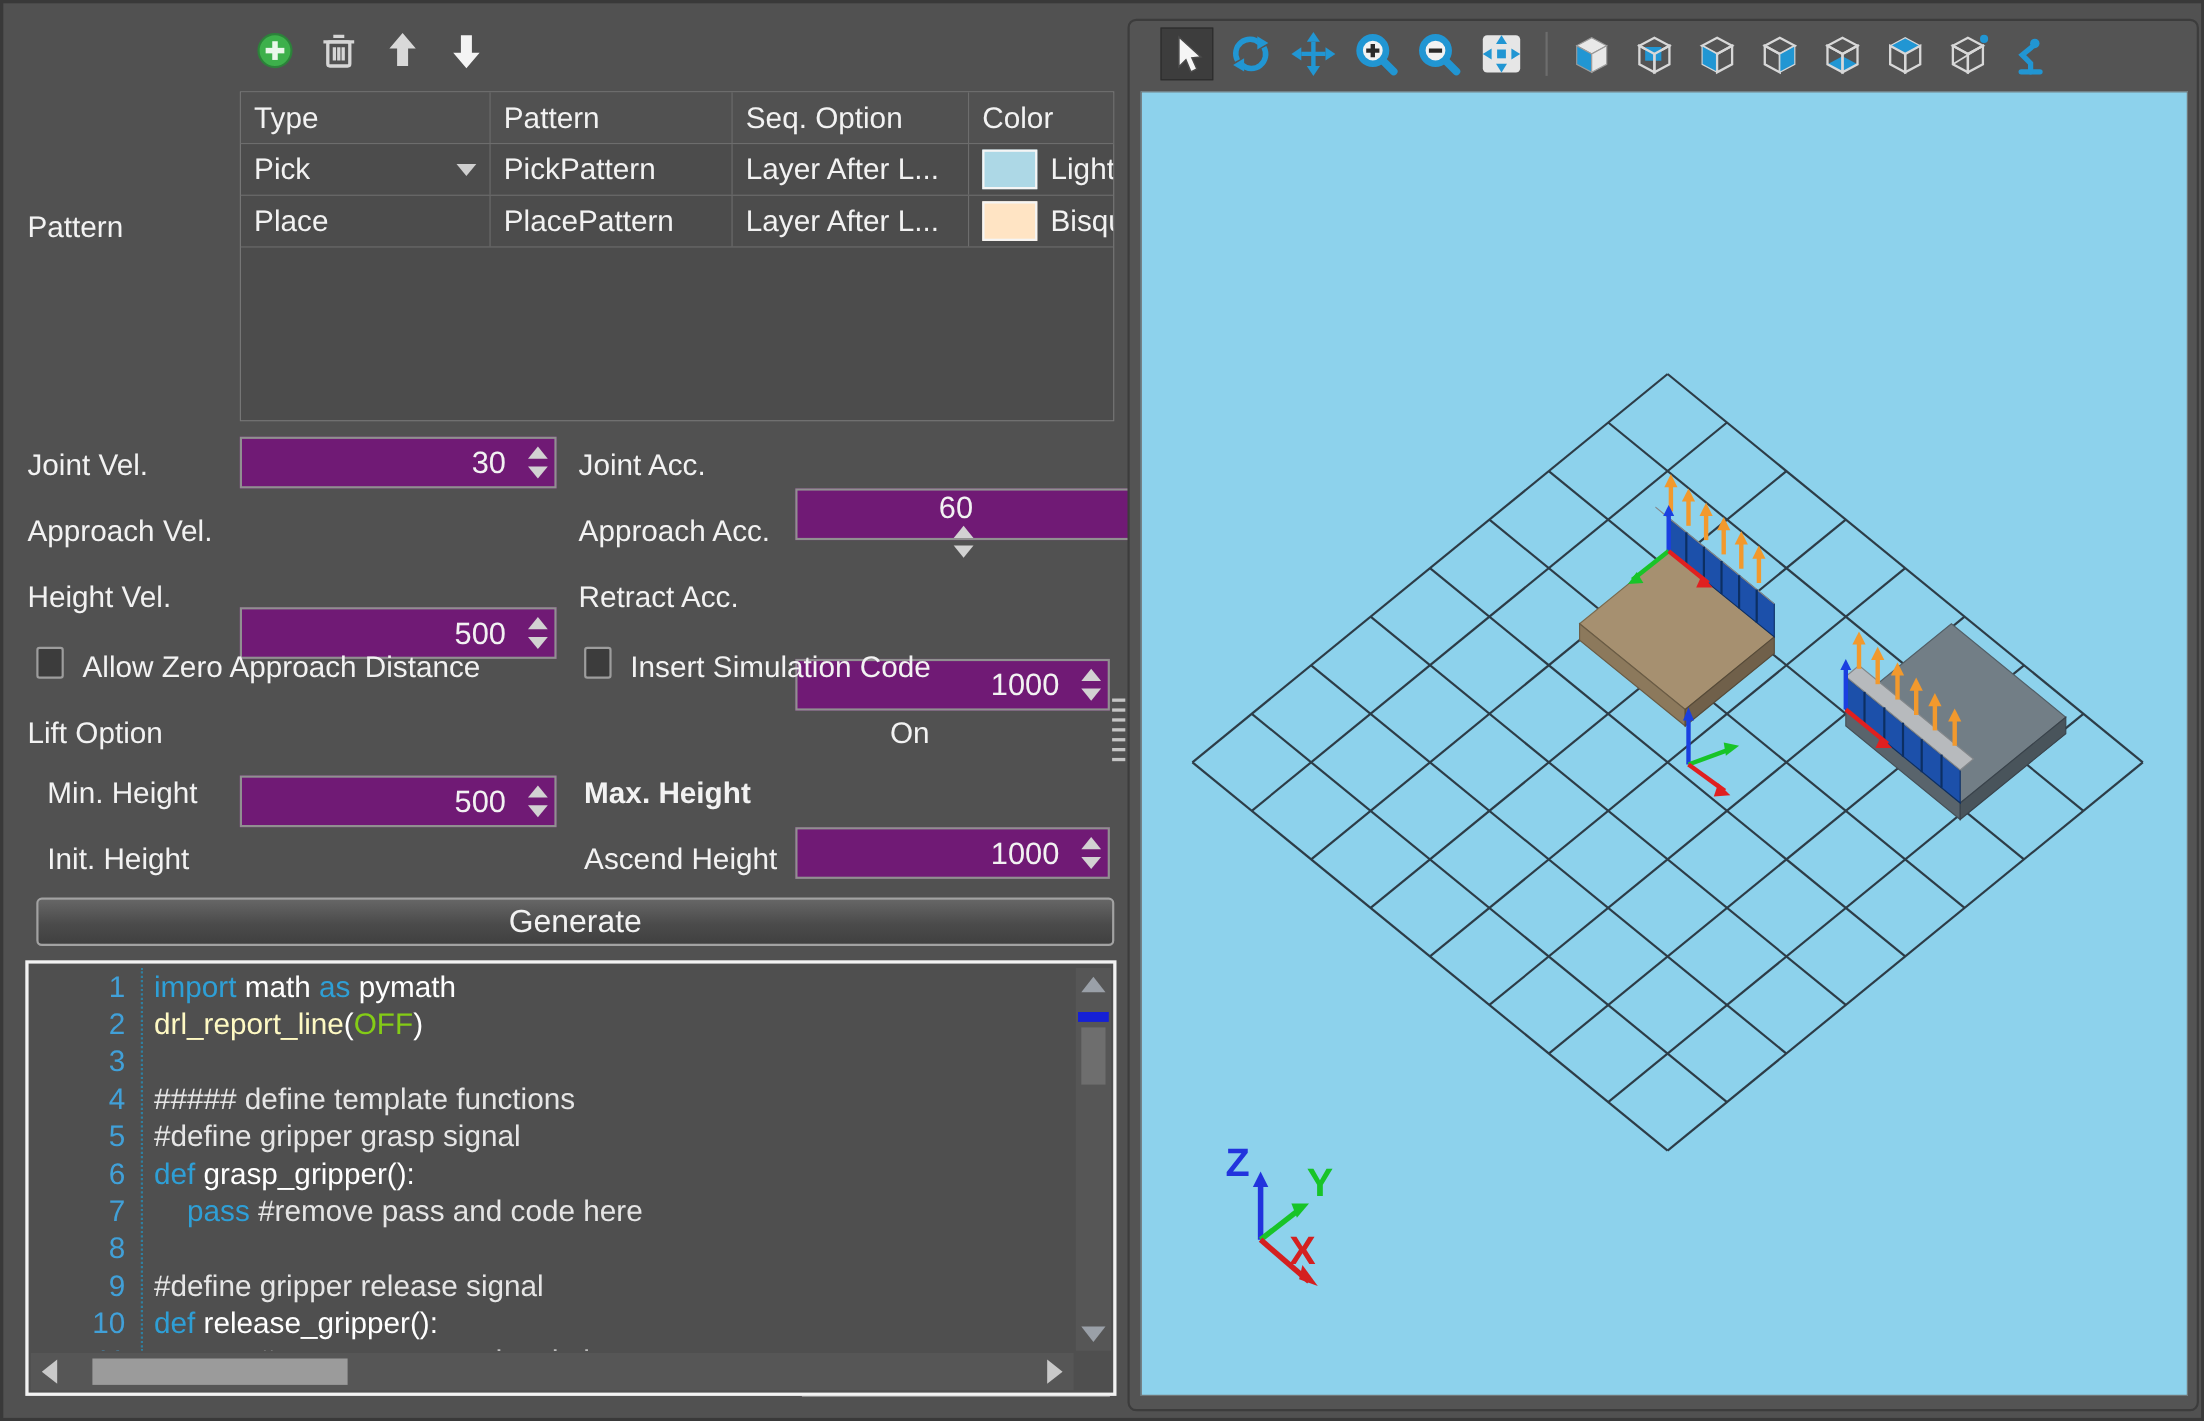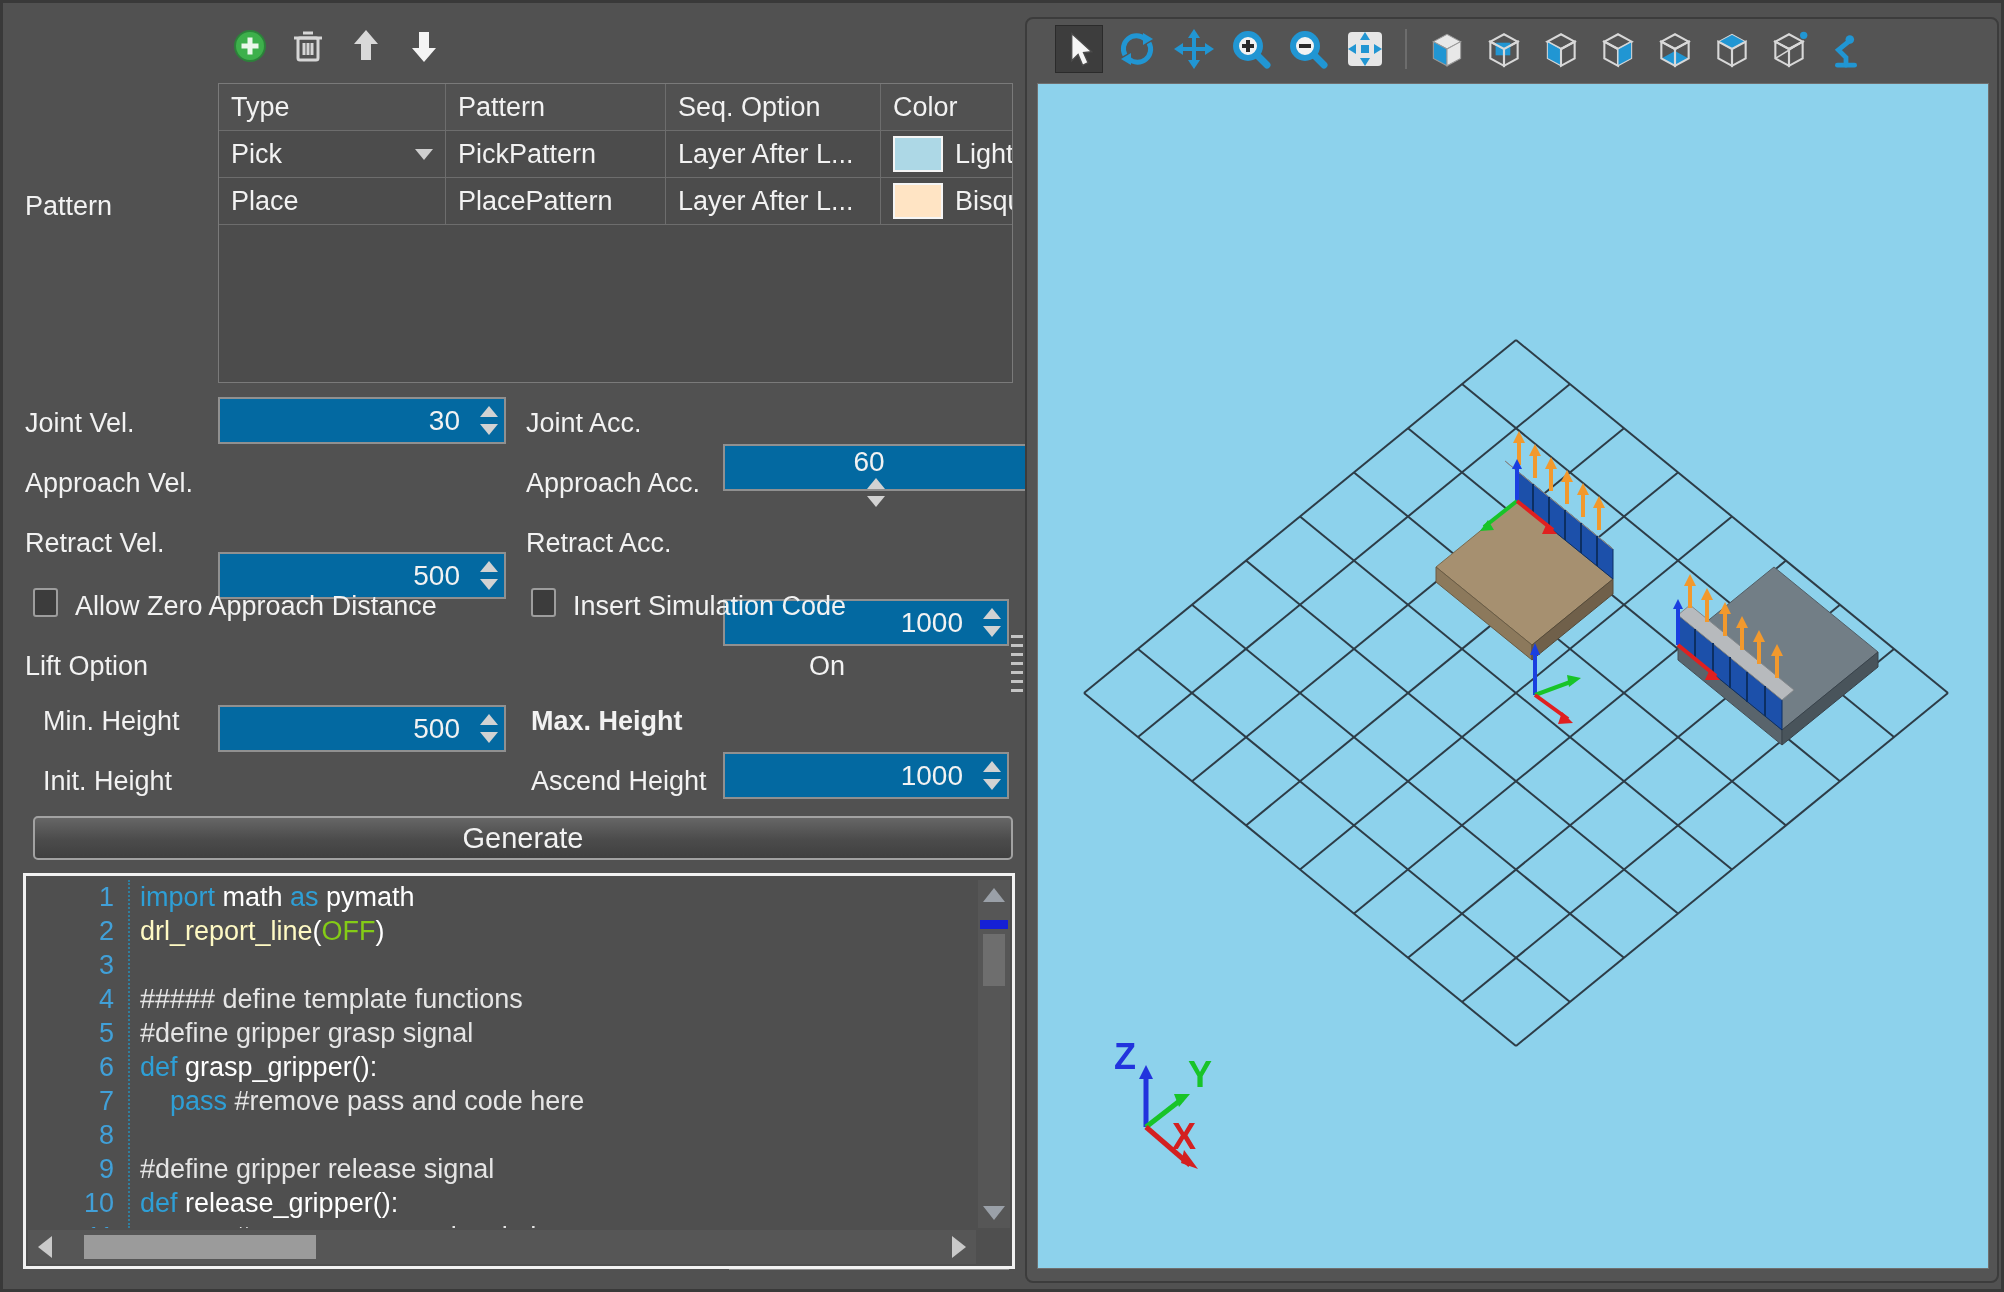--- a/index.html
+++ b/index.html
@@ -15,21 +15,21 @@
   .ptable{background:#4c4c4c;border:1px solid #7a7a7a;}
   .trow{display:flex;border-bottom:1px solid #6d6d6d;height:46px;}
   .tcell{border-right:1px solid #6d6d6d;display:flex;align-items:center;
          padding:0 12px;font-size:27px;overflow:hidden;white-space:nowrap;}
   .tcell:last-child{border-right:none;}
   .c0{width:202px;}.c1{width:195px;}.c2{width:190px;}.c3{width:195px;flex:1;}
   .caret{width:0;height:0;border-left:9px solid transparent;border-right:9px solid transparent;
          border-top:11px solid #cfcfcf;margin-left:auto;}
   .swatch{width:46px;height:32px;border:2px solid #f5f5f5;margin-right:12px;flex:0 0 auto;}
   
-  .numfield{background:#0369a1;border:2px solid #909090;display:flex;align-items:center;
+  .numfield{background:#701a75;border:2px solid #909090;display:flex;align-items:center;
             height:47px;position:relative;}
   .numval{flex:1;text-align:right;font-size:28px;padding-right:14px;}
   .spin{width:30px;height:100%;display:flex;flex-direction:column;align-items:center;
         justify-content:center;gap:7px;}
   .sup{width:0;height:0;border-left:9px solid transparent;border-right:9px solid transparent;
        border-bottom:11px solid #d2d2d2;}
   .sdn{width:0;height:0;border-left:9px solid transparent;border-right:9px solid transparent;
        border-top:11px solid #d2d2d2;}
   .cb{width:25px;height:29px;background:#3c3c3c;border:2px solid #9d9d9d;border-radius:3px;}
   .toggle{width:150px;height:44px;background:#414141;border:2px solid #8f8f8f;position:relative;}
@@ -170,21 +170,21 @@
     </div>
     <div class="abs lbl" style="left:515px;top:465px;">Approach Acc.</div>
     <div class="abs numfield" style="left:712px;top:455px;width:286px;">
       <span class="numval">1000</span>
       <span class="spin">
           <i class="sup"></i>
           <i class="sdn"></i>
         </span>
     </div>
 
-    <div class="abs lbl" style="left:14px;top:525px;">Retract Vel.</div>
+    <div class="abs lbl" style="left:14px;top:525px;">Height Vel.</div>
     <div class="abs numfield" style="left:207px;top:514px;width:288px;">
       <span class="numval">500</span>
       <span class="spin">
           <i class="sup"></i>
           <i class="sdn"></i>
         </span>
     </div>
     <div class="abs lbl" style="left:515px;top:525px;">Retract Acc.</div>
     <div class="abs numfield" style="left:712px;top:514px;width:286px;">
       <span class="numval">1000</span>

